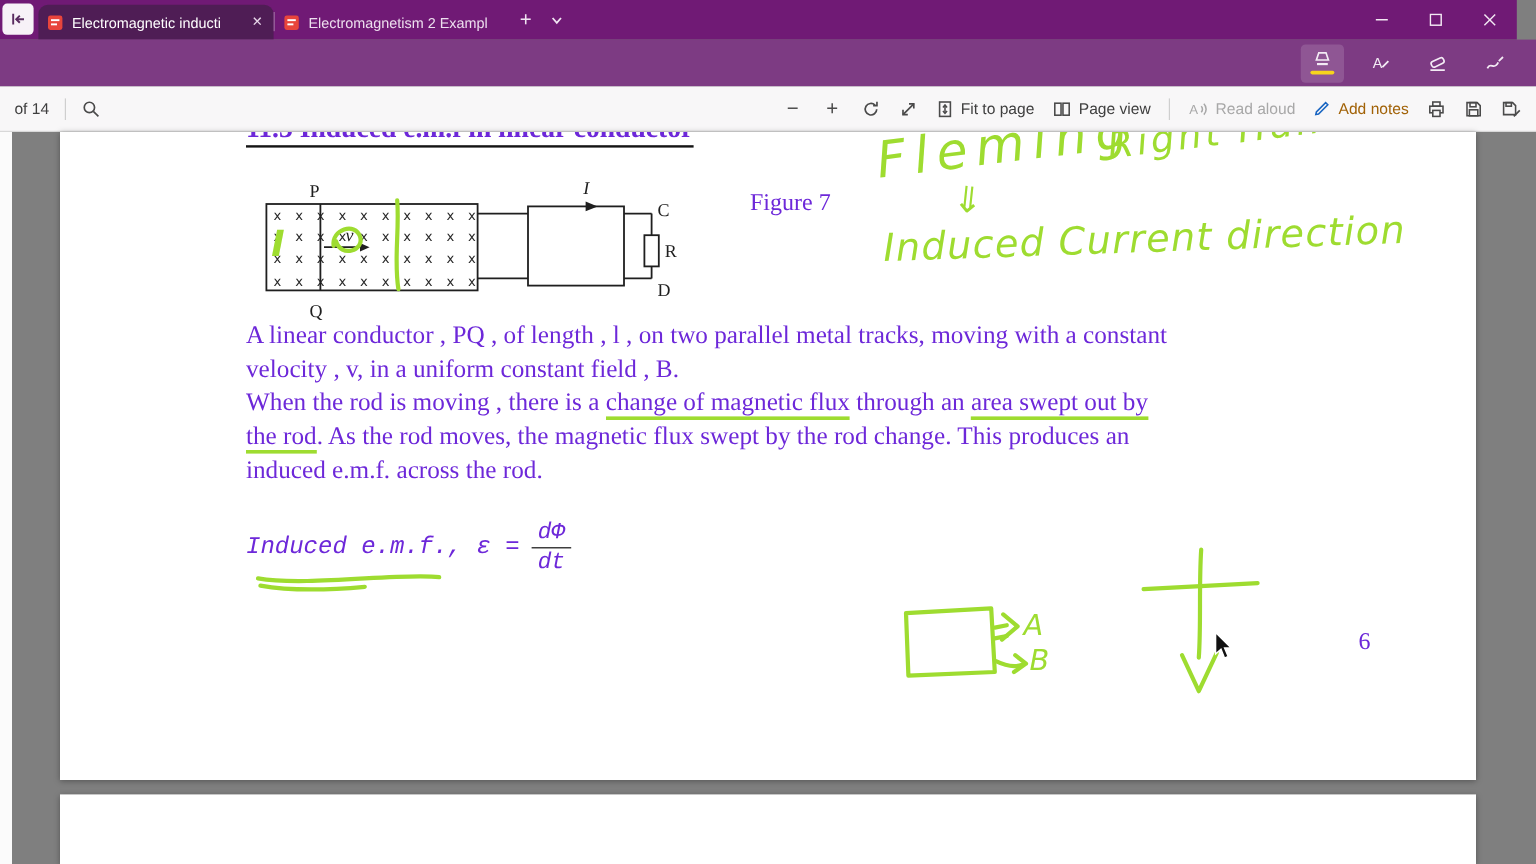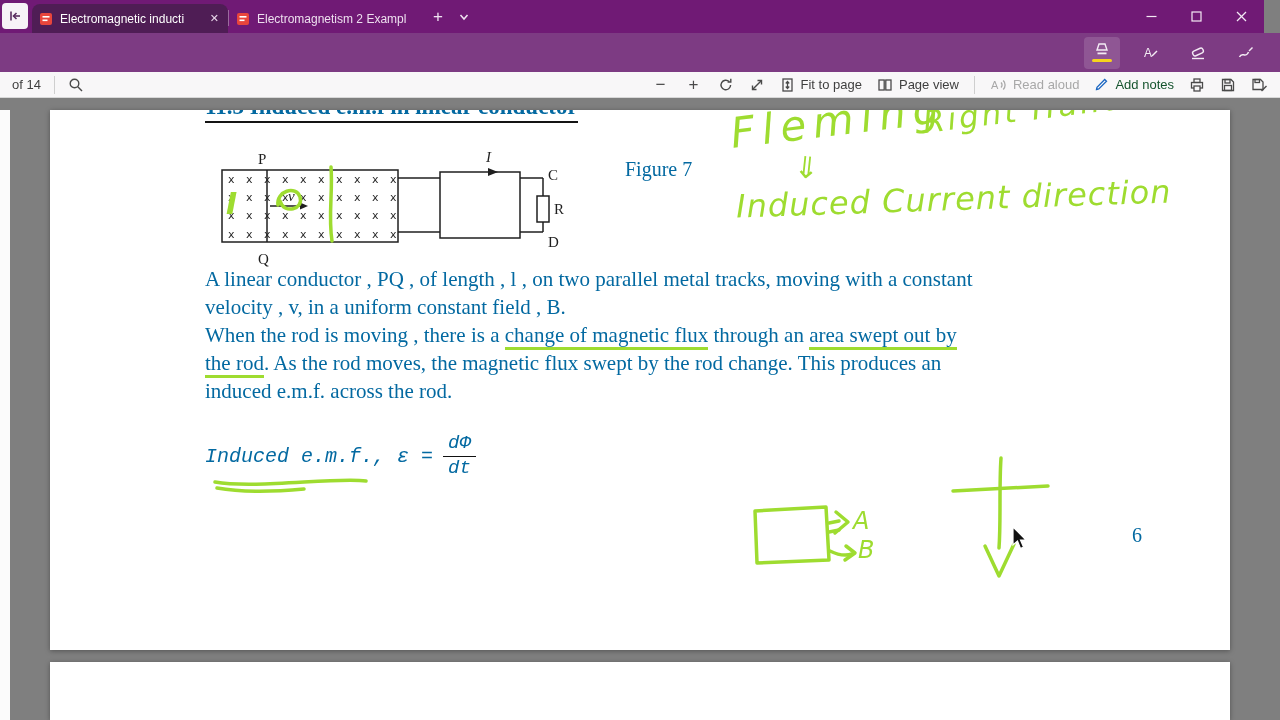--- a/index.html
+++ b/index.html
@@ -18,38 +18,38 @@
   .winctrl { margin-left:auto; display:flex; height:33px; align-self:flex-start; }
   .winctrl .wbtn { width:45px; height:33px; display:flex; align-items:center; justify-content:center; }
 
   
   .annbar { position:absolute; top:33px; left:0; right:0; height:39px; background:#7d3b83; display:flex; align-items:center; justify-content:flex-end; gap:12px; padding-right:16px; }
   .ann-btn { width:36px; height:32px; border-radius:4px; display:flex; flex-direction:column; align-items:center; justify-content:center; }
   .ann-btn.selected { background:rgba(255,255,255,0.14); }
   .color-bar { width:20px; height:3px; background:#f6d41c; border-radius:2px; margin-top:2px; }
 
   
-  .pdfbar { position:absolute; top:72px; left:0; right:0; height:26px; background:#f8f7f8; border-bottom:1px solid #d8d8d8; display:flex; align-items:center; padding:4px 12px; font-size:13px; color:#3f3f3f; }
+  .pdfbar { position:absolute; top:72px; left:0; right:0; height:38px; background:#f8f7f8; border-bottom:1px solid #d8d8d8; display:flex; align-items:center; padding:4px 12px; font-size:13px; color:#3f3f3f; }
   .pb-left { display:flex; align-items:center; gap:13px; }
   .pb-right { margin-left:auto; display:flex; align-items:center; gap:15px; }
   .vdiv { width:1px; height:18px; background:#cfcfcf; }
   .pb-btn { display:flex; align-items:center; gap:6px; white-space:nowrap; }
   .pb-btn.disabled { color:#a8a8a8; }
-  .pb-btn.blue { color:#14532d; }
+  .pb-btn.blue { color:#a16207; }
   .zoomglyph { font-size:17px; color:#4a4a4a; width:18px; text-align:center; }
   .pdfbar svg { display:block; }
 
   
   .docarea { position:absolute; top:110px; left:0; right:0; bottom:0; background:#7f7f7f; }
   .leftstrip { position:absolute; left:0; top:0; width:10px; bottom:0; background:#fbfbfb; }
   .page { position:absolute; left:50px; width:1180px; background:#ffffff; box-shadow:0 1px 5px rgba(0,0,0,0.35); }
   .page1 { top:0; height:540px; overflow:hidden; }
   .page2 { top:552px; height:58px; }
 
-  .doc-serif { font-family:"Liberation Serif", serif; color:#0369a1; }
+  .doc-serif { font-family:"Liberation Serif", serif; color:#6d28d9; }
   .dtitle { position:absolute; left:155px; top:-16px; font-size:23px; line-height:26px; font-weight:bold; border-bottom:2.5px solid #141414; padding-bottom:1px; white-space:nowrap; }
   .figcaption { position:absolute; left:575px; top:48px; font-size:20px; }
   .fig { position:absolute; left:150px; top:38px; width:420px; height:130px; }
   .fig line, .fig rect, .fig path { stroke:#1f1f1f; fill:none; stroke-width:1.5; }
   .fig .flab { font-family:"Liberation Serif", serif; font-size:15px; fill:#1f1f1f; stroke:none; }
   .fig .xrow { font-family:"DejaVu Sans", sans-serif; font-size:11px; letter-spacing:4px; fill:#2a2a2a; stroke:none; }
   .fig polygon { fill:#1f1f1f; stroke:none; }
 
   .bodytext { position:absolute; left:155px; top:155px; width:935px; font-size:21px; line-height:28px; }
   .gul { border-bottom:3.5px solid #9edc30; }

